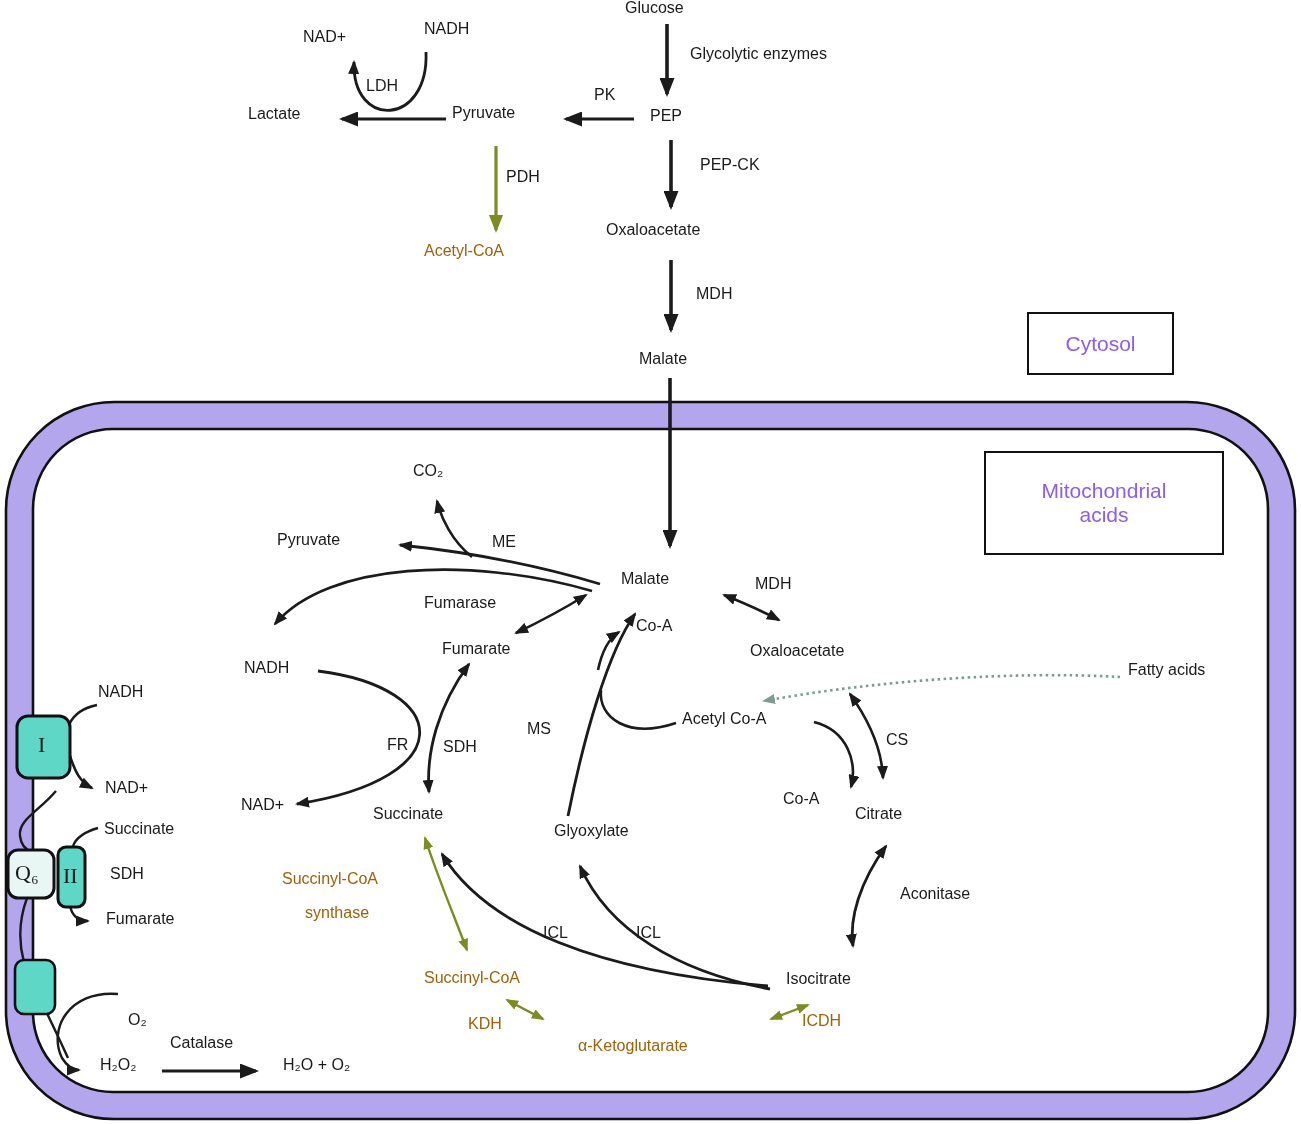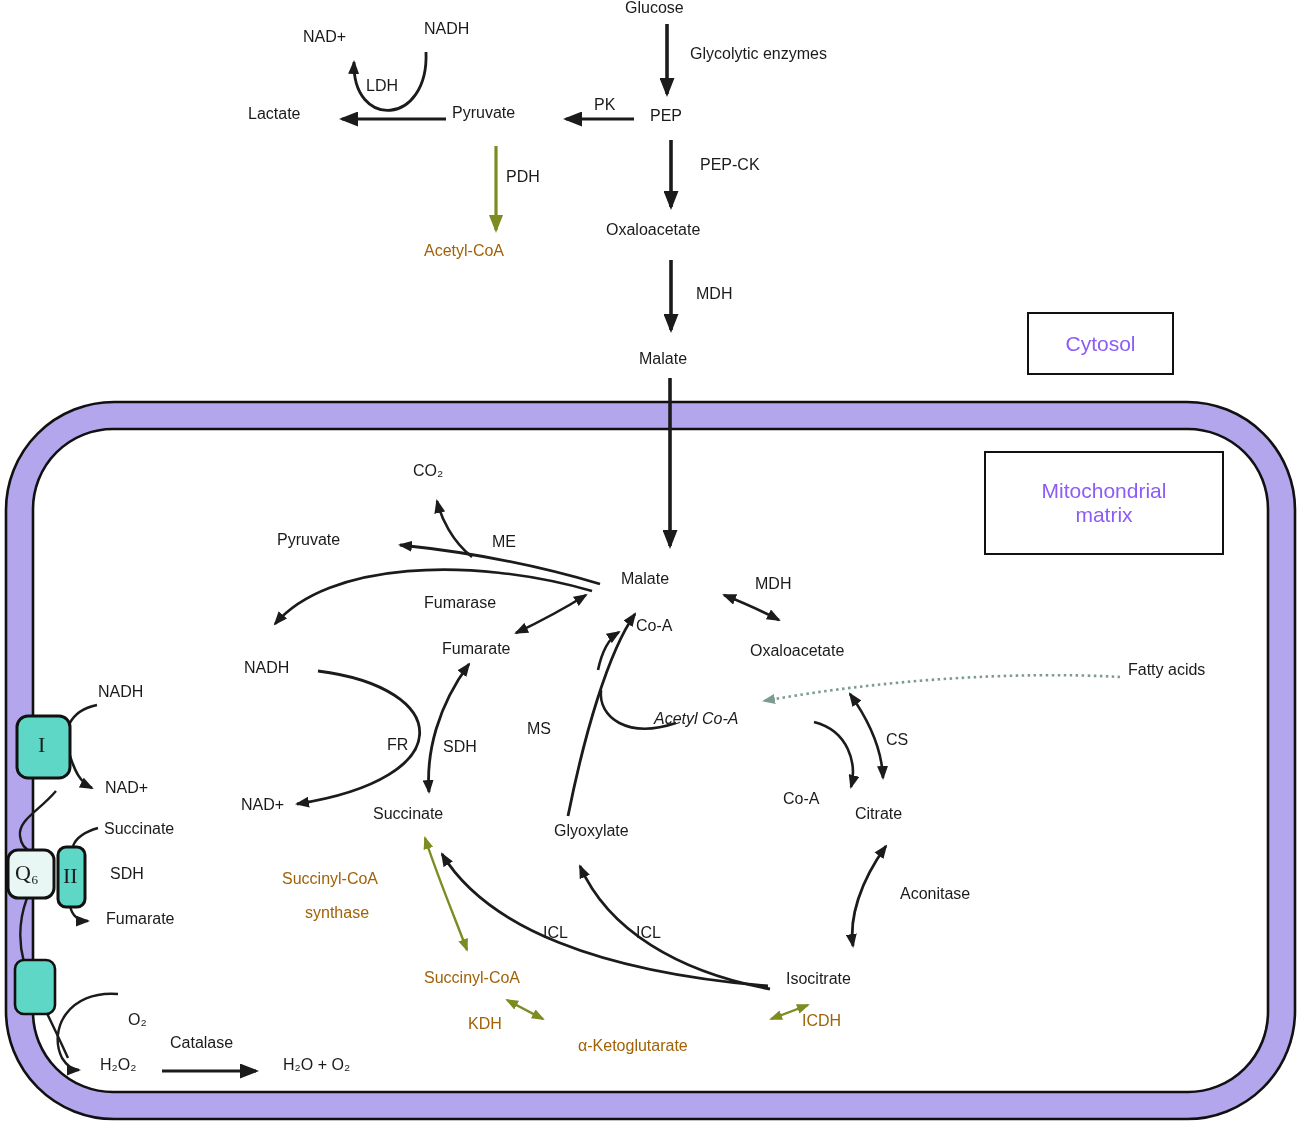--- a/index.html
+++ b/index.html
@@ -91,51 +91,51 @@
     <rect x="8" y="850" width="46" height="48" rx="10" fill="#e9f7f4" stroke="#111" stroke-width="3"></rect>
     <rect x="58" y="847" width="27" height="60" rx="8" fill="#5ed7c6" stroke="#111" stroke-width="3"></rect>
     <rect x="15" y="960" width="40" height="54" rx="9" fill="#5ed7c6" stroke="#111" stroke-width="2.6"></rect>
   </svg>
 
   <div class="rbox" style="left:1027px;top:312px;width:143px;height:59px;">
     <span>Cytosol</span>
   </div>
   <div class="rbox" style="left:984px;top:451px;width:236px;height:100px;">
     <span>Mitochondrial</span>
-    <span>matrix</span>
+    <span>acids</span>
   </div>
 
   <div class="lbl" style="left:625px;top:0px;">Glucose</div>
   <div class="lbl" style="left:690px;top:46px;">Glycolytic enzymes</div>
   <div class="lbl" style="left:424px;top:21px;">NADH</div>
   <div class="lbl" style="left:303px;top:29px;">NAD+</div>
   <div class="lbl" style="left:366px;top:78px;">LDH</div>
   <div class="lbl" style="left:248px;top:106px;text-align:right;">Lactate</div>
   <div class="lbl" style="left:452px;top:105px;">Pyruvate</div>
-  <div class="lbl" style="left:594px;top:87px;margin-top:10px;">PK</div>
+  <div class="lbl" style="left:594px;top:87px;">PK</div>
   <div class="lbl" style="left:650px;top:108px;">PEP</div>
   <div class="lbl" style="left:688px;top:157px;margin-left:12px;">PEP-CK</div>
   <div class="lbl" style="left:506px;top:169px;">PDH</div>
   <div class="lbl olive" style="left:424px;top:243px;">Acetyl-CoA</div>
   <div class="lbl" style="left:606px;top:222px;">Oxaloacetate</div>
   <div class="lbl" style="left:696px;top:286px;">MDH</div>
   <div class="lbl" style="left:639px;top:351px;">Malate</div>
 
   <div class="lbl" style="left:413px;top:463px;">CO₂</div>
   <div class="lbl" style="left:277px;top:532px;">Pyruvate</div>
   <div class="lbl" style="left:492px;top:534px;">ME</div>
   <div class="lbl" style="left:621px;top:571px;">Malate</div>
   <div class="lbl" style="left:755px;top:576px;">MDH</div>
   <div class="lbl" style="left:424px;top:595px;">Fumarase</div>
   <div class="lbl" style="left:442px;top:641px;">Fumarate</div>
   <div class="lbl" style="left:636px;top:618px;">Co-A</div>
   <div class="lbl" style="left:750px;top:643px;">Oxaloacetate</div>
   <div class="lbl" style="left:1128px;top:662px;">Fatty acids</div>
   <div class="lbl" style="left:244px;top:660px;">NADH</div>
-  <div class="lbl" style="left:654px;top:711px;font-style:italic;">Acetyl Co-A</div>
+  <div class="lbl" style="left:682px;top:711px;">Acetyl Co-A</div>
   <div class="lbl" style="left:886px;top:732px;">CS</div>
   <div class="lbl" style="left:387px;top:737px;">FR</div>
   <div class="lbl" style="left:443px;top:739px;">SDH</div>
   <div class="lbl" style="left:527px;top:721px;">MS</div>
   <div class="lbl" style="left:241px;top:797px;">NAD+</div>
   <div class="lbl" style="left:373px;top:806px;">Succinate</div>
   <div class="lbl" style="left:554px;top:823px;">Glyoxylate</div>
   <div class="lbl" style="left:783px;top:791px;">Co-A</div>
   <div class="lbl" style="left:855px;top:806px;">Citrate</div>
   <div class="lbl olive" style="left:282px;top:871px;">Succinyl-CoA</div>

